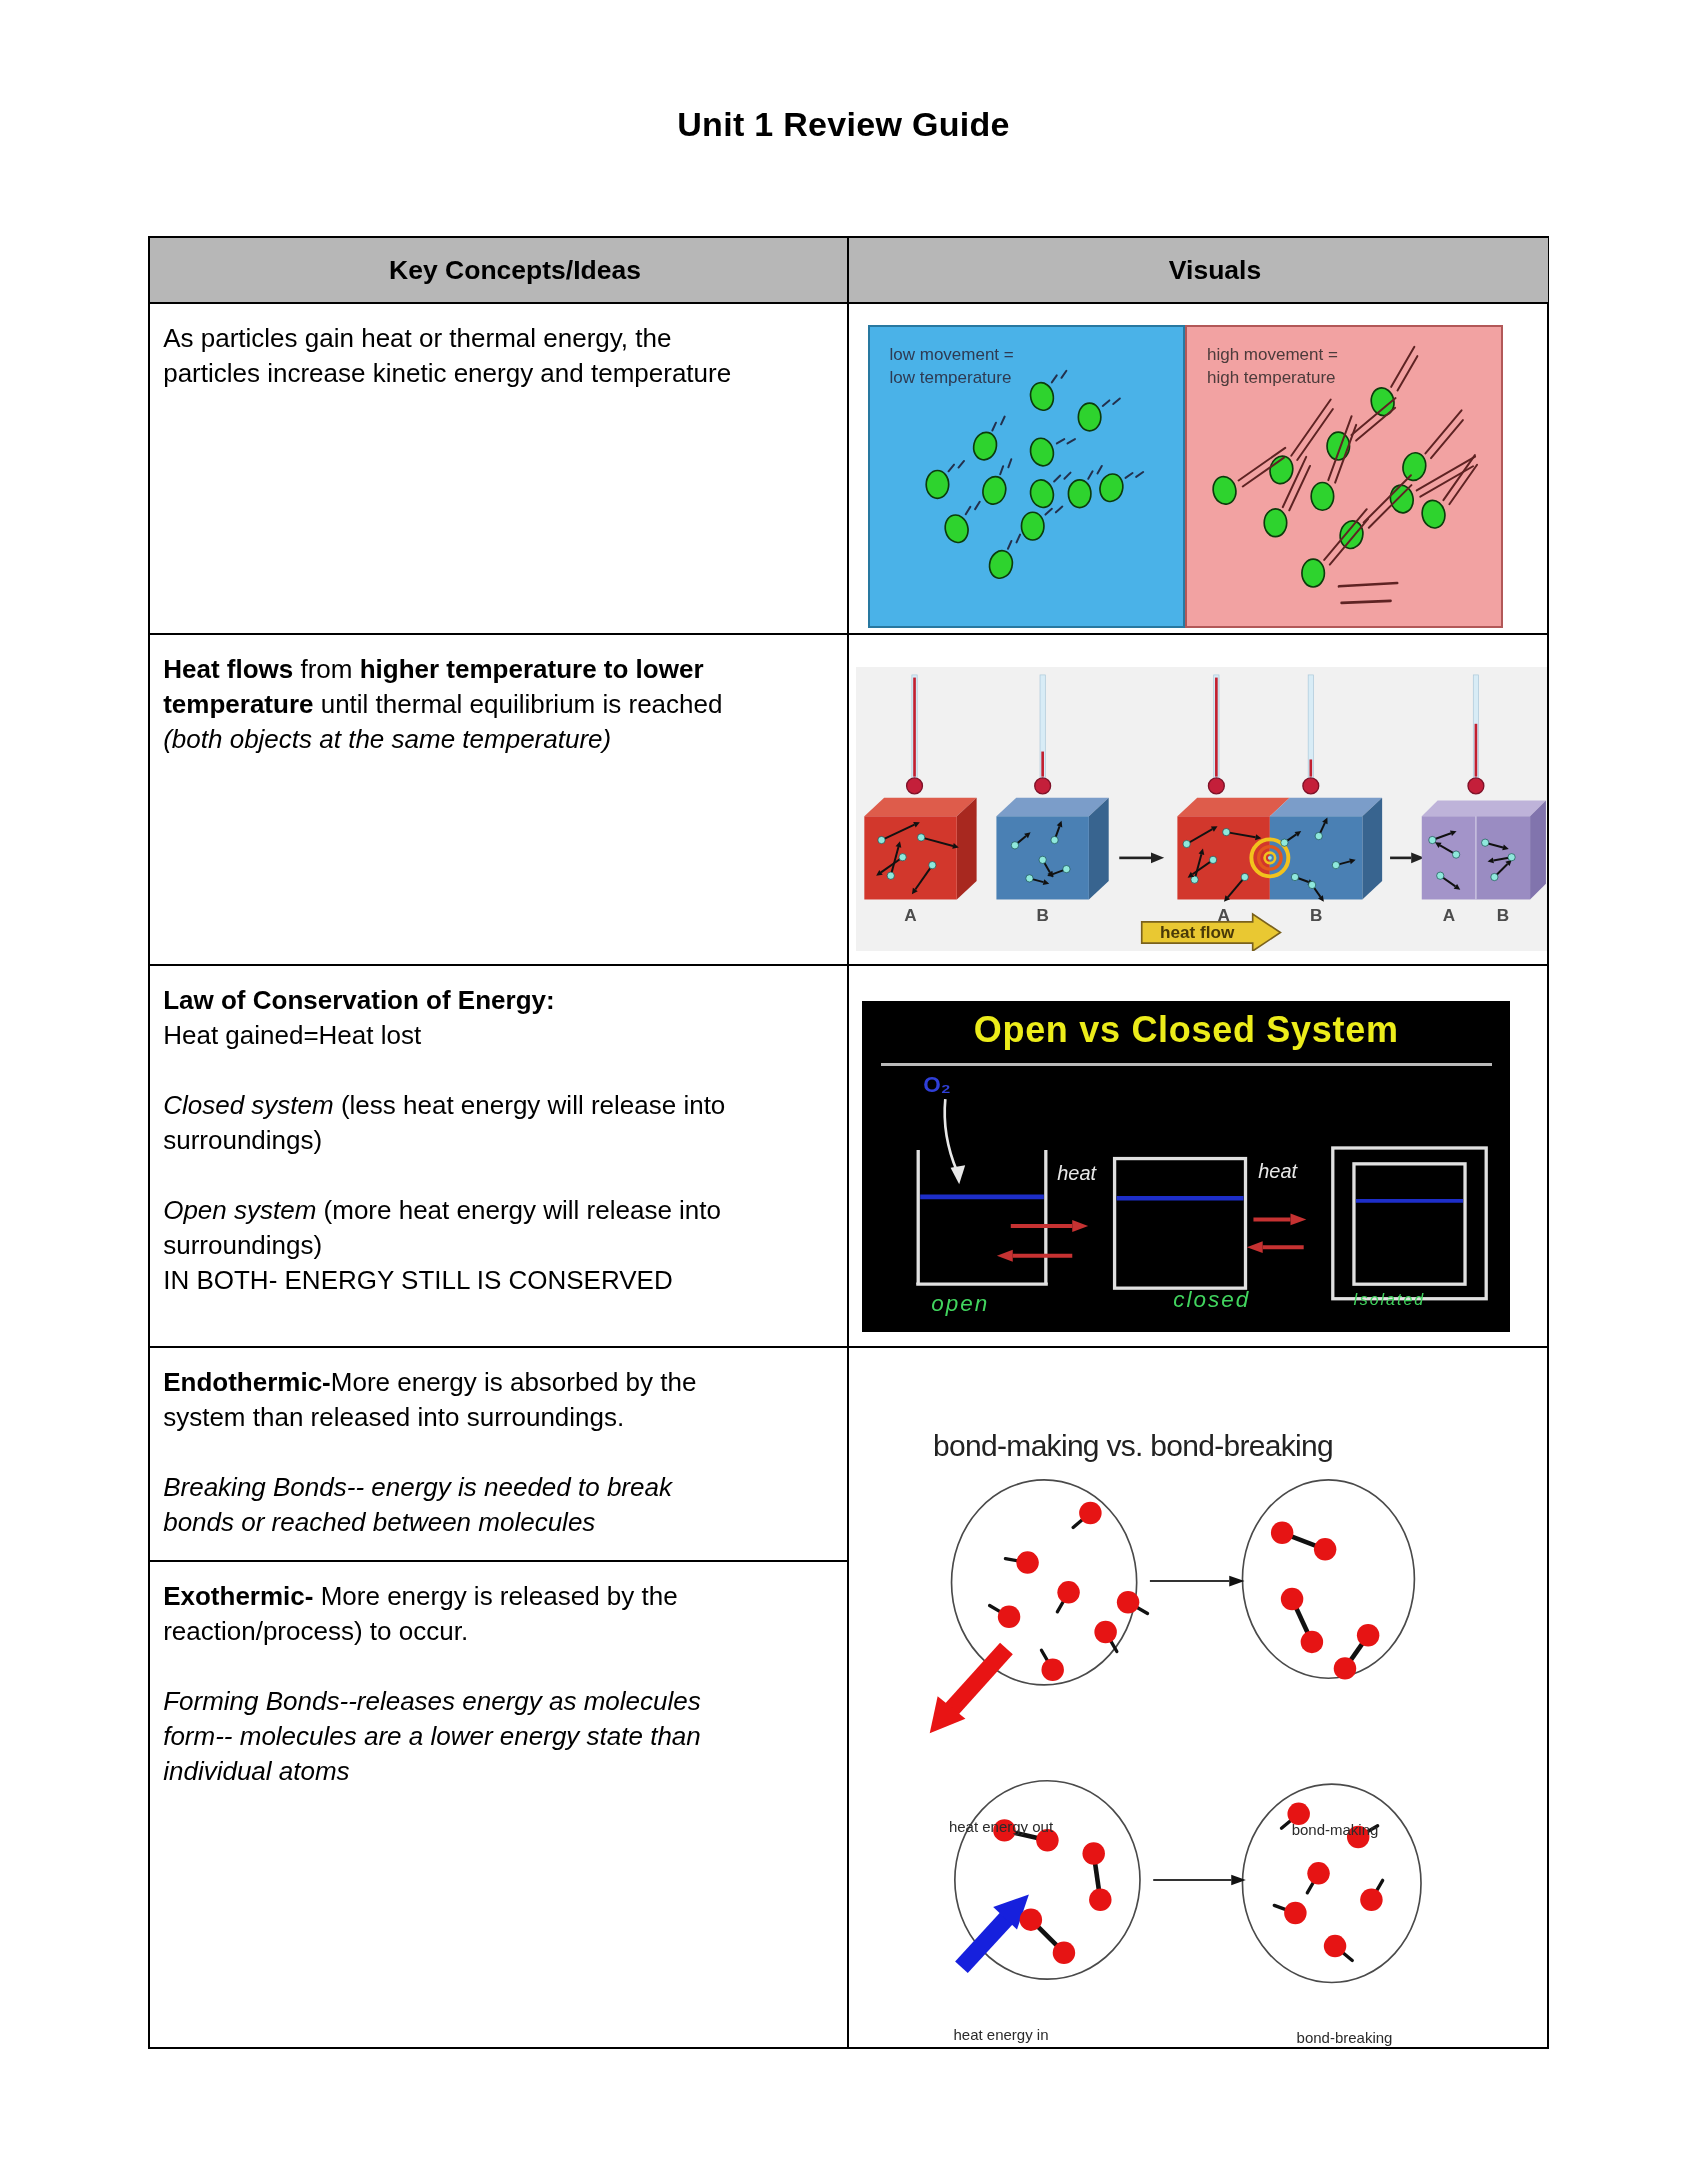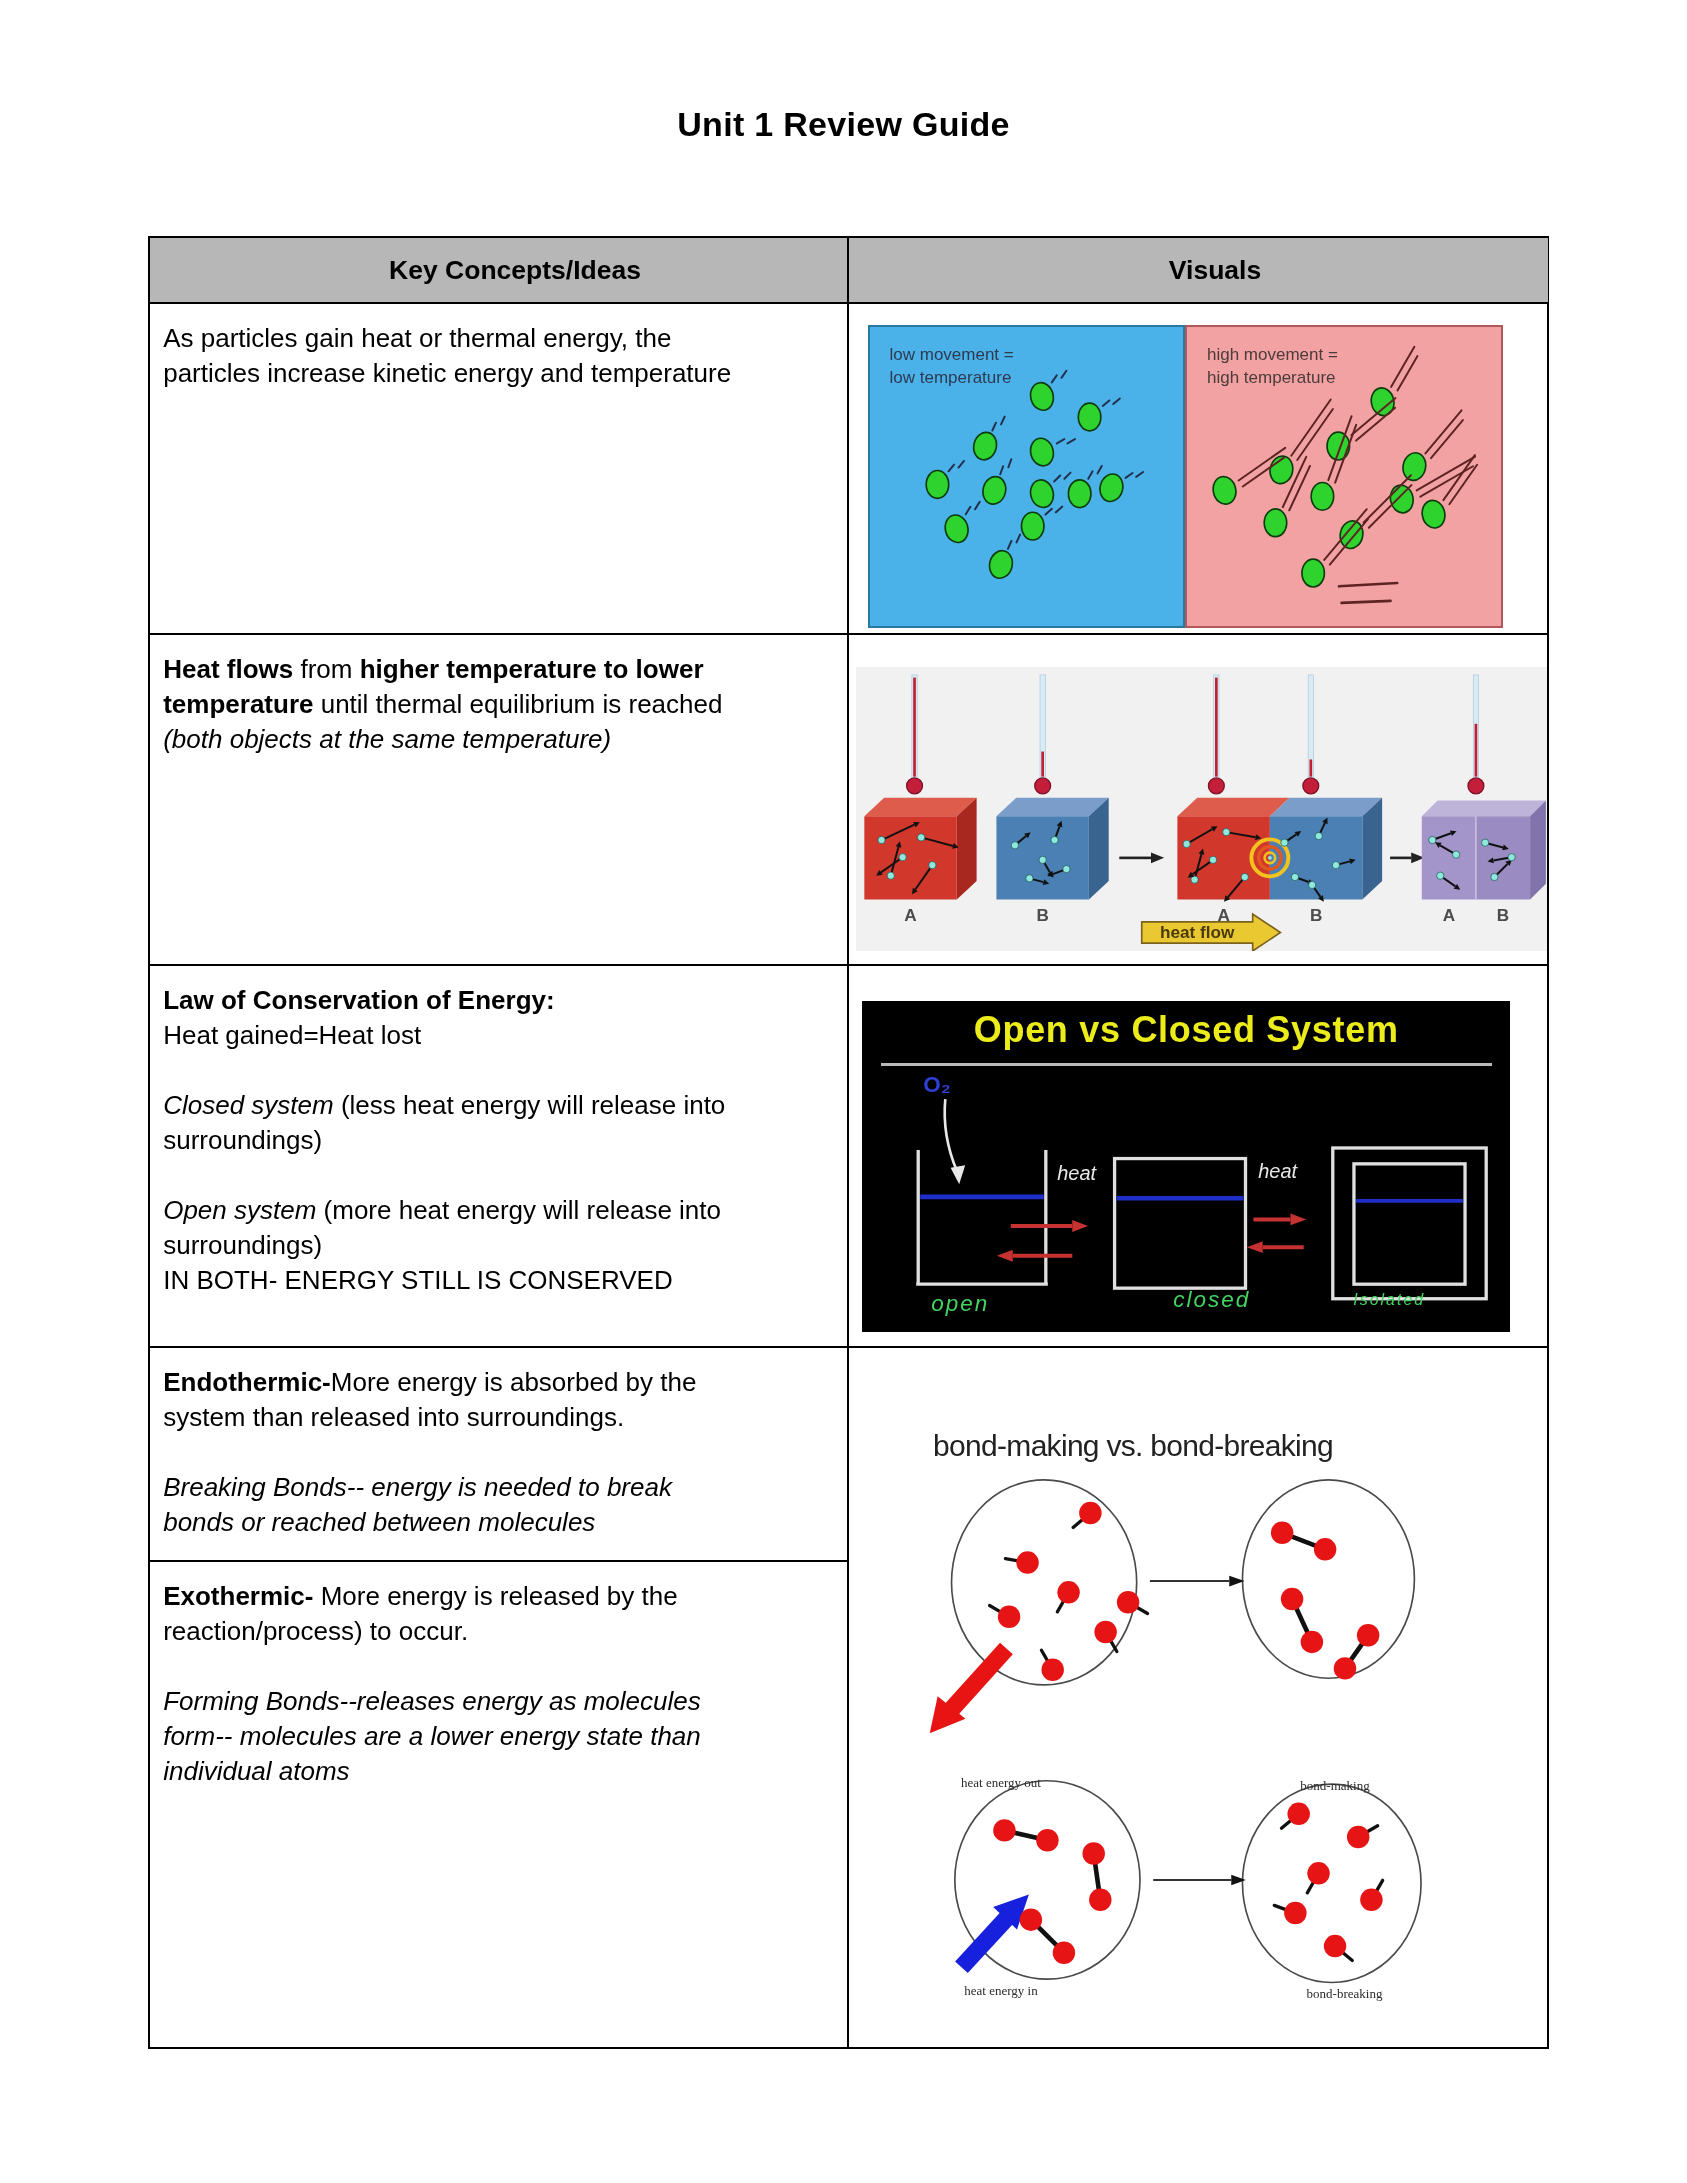--- a/index.html
+++ b/index.html
@@ -51,21 +51,21 @@
   .oc-rule{position:absolute;top:62px;left:18.5px;right:18.5px;height:2.6px;background:#b9b9b9;}
   .oc-o2{position:absolute;left:61px;top:71px;color:#2f3fd8;font-size:22.5px;font-weight:bold;}
   .oc-heat{position:absolute;color:#e8e8e8;font-size:20px;font-style:italic;}
   .oc-green{position:absolute;color:#41d45e;font-size:22.5px;font-style:italic;letter-spacing:2px;}
   .fig-openclosed svg{position:absolute;left:0;top:0;}
 
   
   .fig-bonds{position:relative;margin:76px 0 0 46px;width:609px;height:595px;background:#fff;}
   .bond-title{position:absolute;top:5.3px;left:6.6px;width:463px;text-align:center;
               font-size:30px;color:#222;letter-spacing:-0.7px;}
-  .bond-label{position:absolute;font-family:Liberation Serif, serif;font-size:13px;color:#2b2b2b;text-align:center;}
+  .bond-label{position:absolute;font-family:Liberation Sans, sans-serif;font-size:15px;color:#2b2b2b;text-align:center;margin-top:43px;}
   .fig-bonds svg{position:absolute;left:0;top:46px;}
 </style>
 </head>
 <body>
 
 <div class="page-title">Unit 1 Review Guide</div>
 
 <div class="grid">
 
   <div class="cell hdr">Key Concepts/Ideas</div>

